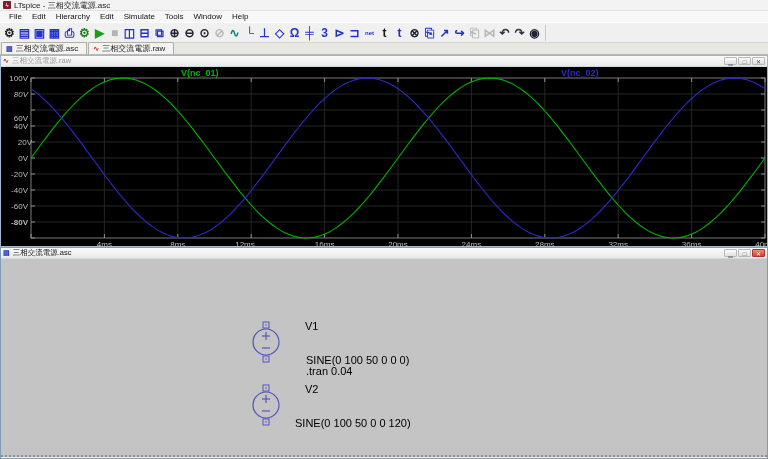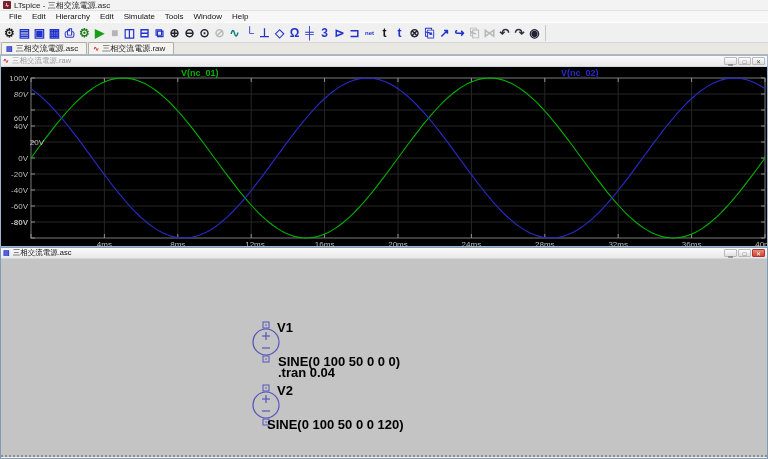--- a/index.html
+++ b/index.html
@@ -52,22 +52,22 @@
   .leg { position:absolute; top:1px; font-size:9px; font-weight:bold; }
   .ylab { position:absolute; width:27px; text-align:right; font-size:8px; color:#bdbdbd; }
   .xlab { position:absolute; font-size:8px; color:#bdbdbd; transform:translateX(-50%); }
 
   
   .schemwin { position:absolute; left:0; top:247px; width:768px; height:212px;
     border:1px solid #7f9db9; background:#f0f0f0; }
   .schemcanvas { position:relative; width:766px; height:198px; background:#c4c4c4;
     border-bottom:2px dotted #8f8f8f; }
   .schemcanvas svg { position:absolute; left:0; top:0; }
-  .slabel { position:absolute; font-weight:bold; color:#000; font-size:13px;
-    font-family:"Liberation Sans", sans-serif; white-space:nowrap; }
+  .slabel { position:absolute; font-weight:normal; color:#000; font-size:11px;
+    font-family:"Liberation Sans", sans-serif; white-space:nowrap;margin-left:28px; }
 </style>
 </head>
 <body>
 
 <div class="titlebar">
   <div class="appicon">ϟ</div>
   <div class="title">LTspice - 三相交流電源.asc</div>
 </div>
 
 <div class="menubar">
@@ -281,31 +281,31 @@
         <line x1="764" y1="171" x2="760" y2="171" stroke="#909090"></line>
         <path d="M30.0 91.0L33.7 86.0L37.3 81.0L41.0 76.0L44.7 71.1L48.4 66.3L52.0 61.6L55.7 56.9L59.4 52.5L63.0 48.1L66.7 44.0L70.4 40.0L74.0 36.2L77.7 32.7L81.4 29.4L85.0 26.3L88.7 23.5L92.4 20.9L96.1 18.6L99.7 16.6L103.4 14.9L107.1 13.5L110.7 12.4L114.4 11.6L118.1 11.2L121.8 11.0L125.4 11.2L129.1 11.6L132.8 12.4L136.4 13.5L140.1 14.9L143.8 16.6L147.4 18.6L151.1 20.9L154.8 23.5L158.4 26.3L162.1 29.4L165.8 32.7L169.5 36.2L173.1 40.0L176.8 44.0L180.5 48.1L184.1 52.5L187.8 56.9L191.5 61.6L195.2 66.3L198.8 71.1L202.5 76.0L206.2 81.0L209.8 86.0L213.5 91.0L217.2 96.0L220.8 101.0L224.5 106.0L228.2 110.9L231.9 115.7L235.5 120.4L239.2 125.1L242.9 129.5L246.5 133.9L250.2 138.0L253.9 142.0L257.5 145.8L261.2 149.3L264.9 152.6L268.6 155.7L272.2 158.5L275.9 161.1L279.6 163.4L283.2 165.4L286.9 167.1L290.6 168.5L294.2 169.6L297.9 170.4L301.6 170.8L305.3 171.0L308.9 170.8L312.6 170.4L316.3 169.6L319.9 168.5L323.6 167.1L327.3 165.4L330.9 163.4L334.6 161.1L338.3 158.5L341.9 155.7L345.6 152.6L349.3 149.3L353.0 145.8L356.6 142.0L360.3 138.0L364.0 133.9L367.6 129.5L371.3 125.1L375.0 120.4L378.6 115.7L382.3 110.9L386.0 106.0L389.7 101.0L393.3 96.0L397.0 91.0L400.7 86.0L404.3 81.0L408.0 76.0L411.7 71.1L415.4 66.3L419.0 61.6L422.7 56.9L426.4 52.5L430.0 48.1L433.7 44.0L437.4 40.0L441.0 36.2L444.7 32.7L448.4 29.4L452.0 26.3L455.7 23.5L459.4 20.9L463.1 18.6L466.7 16.6L470.4 14.9L474.1 13.5L477.7 12.4L481.4 11.6L485.1 11.2L488.8 11.0L492.4 11.2L496.1 11.6L499.8 12.4L503.4 13.5L507.1 14.9L510.8 16.6L514.4 18.6L518.1 20.9L521.8 23.5L525.5 26.3L529.1 29.4L532.8 32.7L536.5 36.2L540.1 40.0L543.8 44.0L547.5 48.1L551.1 52.5L554.8 56.9L558.5 61.6L562.1 66.3L565.8 71.1L569.5 76.0L573.2 81.0L576.8 86.0L580.5 91.0L584.2 96.0L587.8 101.0L591.5 106.0L595.2 110.9L598.9 115.7L602.5 120.4L606.2 125.1L609.9 129.5L613.5 133.9L617.2 138.0L620.9 142.0L624.5 145.8L628.2 149.3L631.9 152.6L635.5 155.7L639.2 158.5L642.9 161.1L646.6 163.4L650.2 165.4L653.9 167.1L657.6 168.5L661.2 169.6L664.9 170.4L668.6 170.8L672.3 171.0L675.9 170.8L679.6 170.4L683.3 169.6L686.9 168.5L690.6 167.1L694.3 165.4L697.9 163.4L701.6 161.1L705.3 158.5L709.0 155.7L712.6 152.6L716.3 149.3L720.0 145.8L723.6 142.0L727.3 138.0L731.0 133.9L734.6 129.5L738.3 125.1L742.0 120.4L745.6 115.7L749.3 110.9L753.0 106.0L756.7 101.0L760.3 96.0L764.0 91.0" fill="none" stroke="#00b400" stroke-width="1.1"></path>
         <path d="M30.0 21.7L33.7 24.4L37.3 27.3L41.0 30.4L44.7 33.8L48.4 37.5L52.0 41.3L55.7 45.3L59.4 49.6L63.0 53.9L66.7 58.5L70.4 63.1L74.0 67.9L77.7 72.7L81.4 77.7L85.0 82.6L88.7 87.6L92.4 92.7L96.1 97.7L99.7 102.7L103.4 107.6L107.1 112.5L110.7 117.3L114.4 122.0L118.1 126.6L121.8 131.0L125.4 135.3L129.1 139.4L132.8 143.3L136.4 147.0L140.1 150.5L143.8 153.7L147.4 156.7L151.1 159.4L154.8 161.9L158.4 164.1L162.1 166.0L165.8 167.6L169.5 168.9L173.1 169.9L176.8 170.6L180.5 170.9L184.1 171.0L187.8 170.7L191.5 170.1L195.2 169.3L198.8 168.1L202.5 166.6L206.2 164.7L209.8 162.7L213.5 160.3L217.2 157.6L220.8 154.7L224.5 151.6L228.2 148.2L231.9 144.5L235.5 140.7L239.2 136.7L242.9 132.4L246.5 128.1L250.2 123.5L253.9 118.9L257.5 114.1L261.2 109.3L264.9 104.3L268.6 99.4L272.2 94.4L275.9 89.3L279.6 84.3L283.2 79.3L286.9 74.4L290.6 69.5L294.2 64.7L297.9 60.0L301.6 55.4L305.3 51.0L308.9 46.7L312.6 42.6L316.3 38.7L319.9 35.0L323.6 31.5L327.3 28.3L330.9 25.3L334.6 22.6L338.3 20.1L341.9 17.9L345.6 16.0L349.3 14.4L353.0 13.1L356.6 12.1L360.3 11.4L364.0 11.1L367.6 11.0L371.3 11.3L375.0 11.9L378.6 12.7L382.3 13.9L386.0 15.4L389.7 17.3L393.3 19.3L397.0 21.7L400.7 24.4L404.3 27.3L408.0 30.4L411.7 33.8L415.4 37.5L419.0 41.3L422.7 45.3L426.4 49.6L430.0 53.9L433.7 58.5L437.4 63.1L441.0 67.9L444.7 72.7L448.4 77.7L452.0 82.6L455.7 87.6L459.4 92.7L463.1 97.7L466.7 102.7L470.4 107.6L474.1 112.5L477.7 117.3L481.4 122.0L485.1 126.6L488.8 131.0L492.4 135.3L496.1 139.4L499.8 143.3L503.4 147.0L507.1 150.5L510.8 153.7L514.4 156.7L518.1 159.4L521.8 161.9L525.5 164.1L529.1 166.0L532.8 167.6L536.5 168.9L540.1 169.9L543.8 170.6L547.5 170.9L551.1 171.0L554.8 170.7L558.5 170.1L562.1 169.3L565.8 168.1L569.5 166.6L573.2 164.7L576.8 162.7L580.5 160.3L584.2 157.6L587.8 154.7L591.5 151.6L595.2 148.2L598.9 144.5L602.5 140.7L606.2 136.7L609.9 132.4L613.5 128.1L617.2 123.5L620.9 118.9L624.5 114.1L628.2 109.3L631.9 104.3L635.5 99.4L639.2 94.4L642.9 89.3L646.6 84.3L650.2 79.3L653.9 74.4L657.6 69.5L661.2 64.7L664.9 60.0L668.6 55.4L672.3 51.0L675.9 46.7L679.6 42.6L683.3 38.7L686.9 35.0L690.6 31.5L694.3 28.3L697.9 25.3L701.6 22.6L705.3 20.1L709.0 17.9L712.6 16.0L716.3 14.4L720.0 13.1L723.6 12.1L727.3 11.4L731.0 11.1L734.6 11.0L738.3 11.3L742.0 11.9L745.6 12.7L749.3 13.9L753.0 15.4L756.7 17.3L760.3 19.3L764.0 21.7" fill="none" stroke="#2a2ac8" stroke-width="1.1"></path>
       </svg>
       <div class="leg" style="left: 180px; color: rgb(0, 180, 0);">V(nc_01)</div>
       <div class="leg" style="left: 560px; color: rgb(42, 42, 200);">V(nc_02)</div>
       <div class="ylab" style="left: 0px; top: 7px;">100V</div>
       <div class="ylab" style="left: 0px; top: 23px; font-style: italic;">80V</div>
       <div class="ylab" style="left: 0px; top: 39px; margin-top: 8px;">60V</div>
       <div class="ylab" style="left: 0px; top: 55px;">40V</div>
-      <div class="ylab" style="left: 16px; top: 71px;">20V</div>
+      <div class="ylab" style="left: 4px; top: 71px;">20V</div>
       <div class="ylab" style="left: 0px; top: 87px;">0V</div>
       <div class="ylab" style="left: 0px; top: 103px; text-align: right;">-20V</div>
       <div class="ylab" style="left: 0px; top: 119px;">-40V</div>
       <div class="ylab" style="left: 0px; top: 135px;">-60V</div>
       <div class="ylab" style="left: 0px; top: 151px; font-weight: bold;">-80V</div>
       <div class="ylab" style="left: 0px; top: 167px; margin-top: 12px;">-100V</div>
       <div class="xlab" style="left: 30px; top: 173px; margin-top: 40px;">0ms</div>
       <div class="xlab" style="left: 103.4px; top: 173px;">4ms</div>
       <div class="xlab" style="left: 176.8px; top: 173px;">8ms</div>
-      <div class="xlab" style="left: 254px; top: 173px;">12ms</div>
+      <div class="xlab" style="left: 244px; top: 173px;">12ms</div>
       <div class="xlab" style="left: 323.6px; top: 173px;">16ms</div>
       <div class="xlab" style="left: 397px; top: 173px;">20ms</div>
       <div class="xlab" style="left: 470.4px; top: 173px;">24ms</div>
       <div class="xlab" style="left: 543.8px; top: 173px;">28ms</div>
       <div class="xlab" style="left: 617.2px; top: 173px; text-align: right;">32ms</div>
       <div class="xlab" style="left: 690.6px; top: 173px;">36ms</div>
       <div class="xlab" style="left: 764px; top: 173px;">40ms</div>
     </div>
 </div>
 

